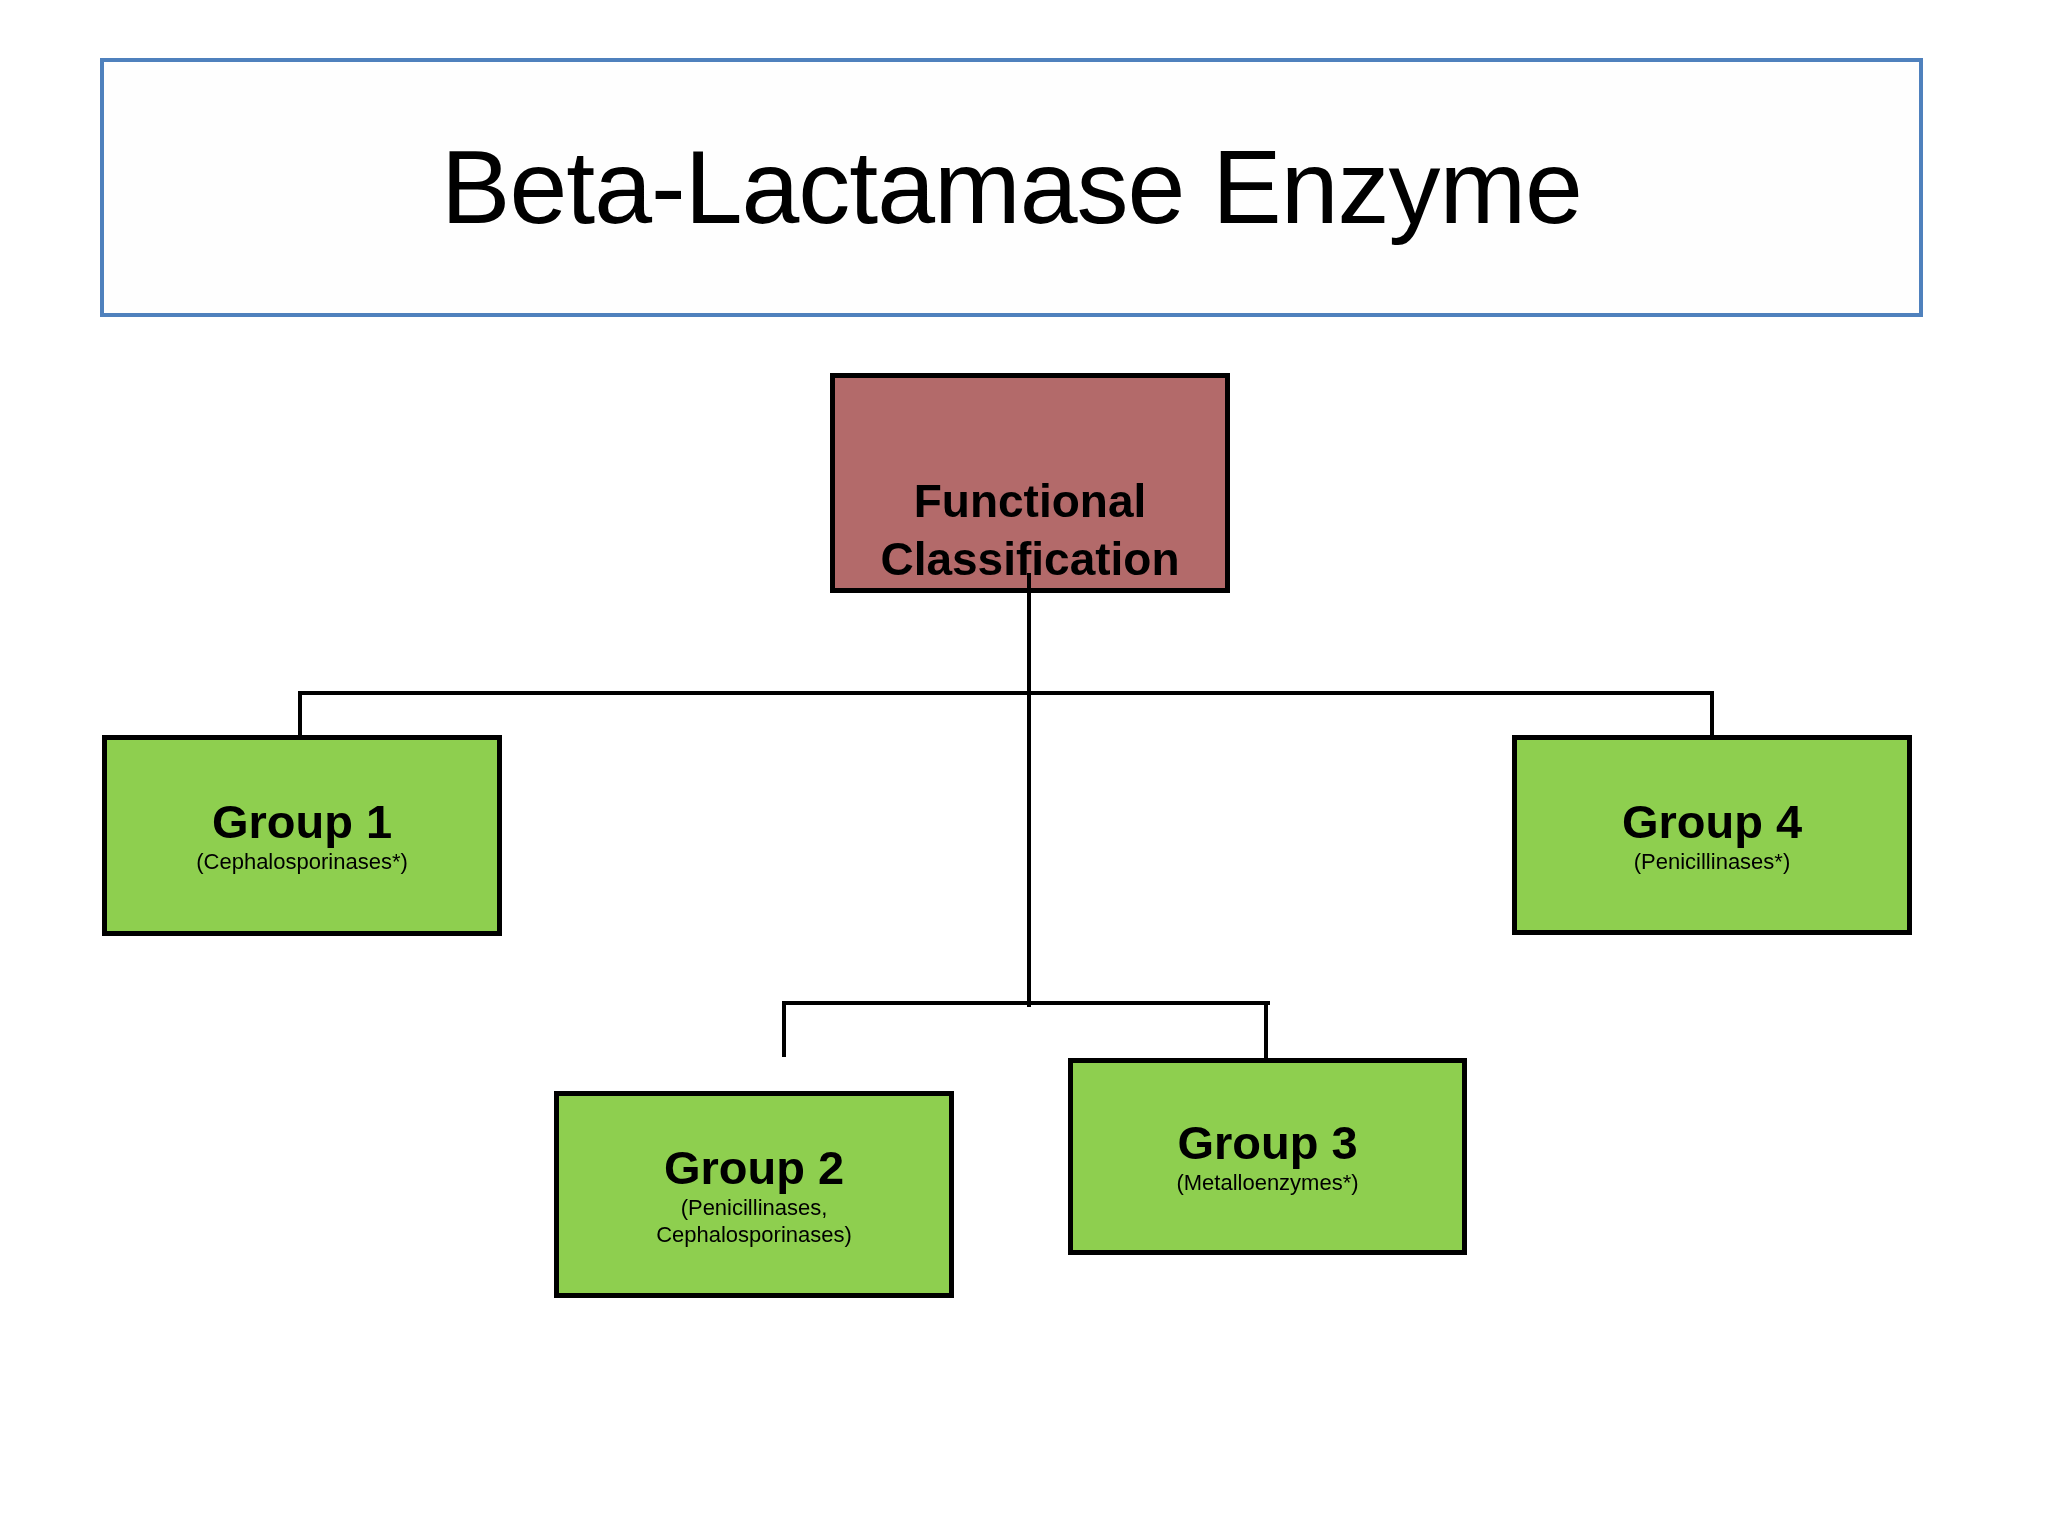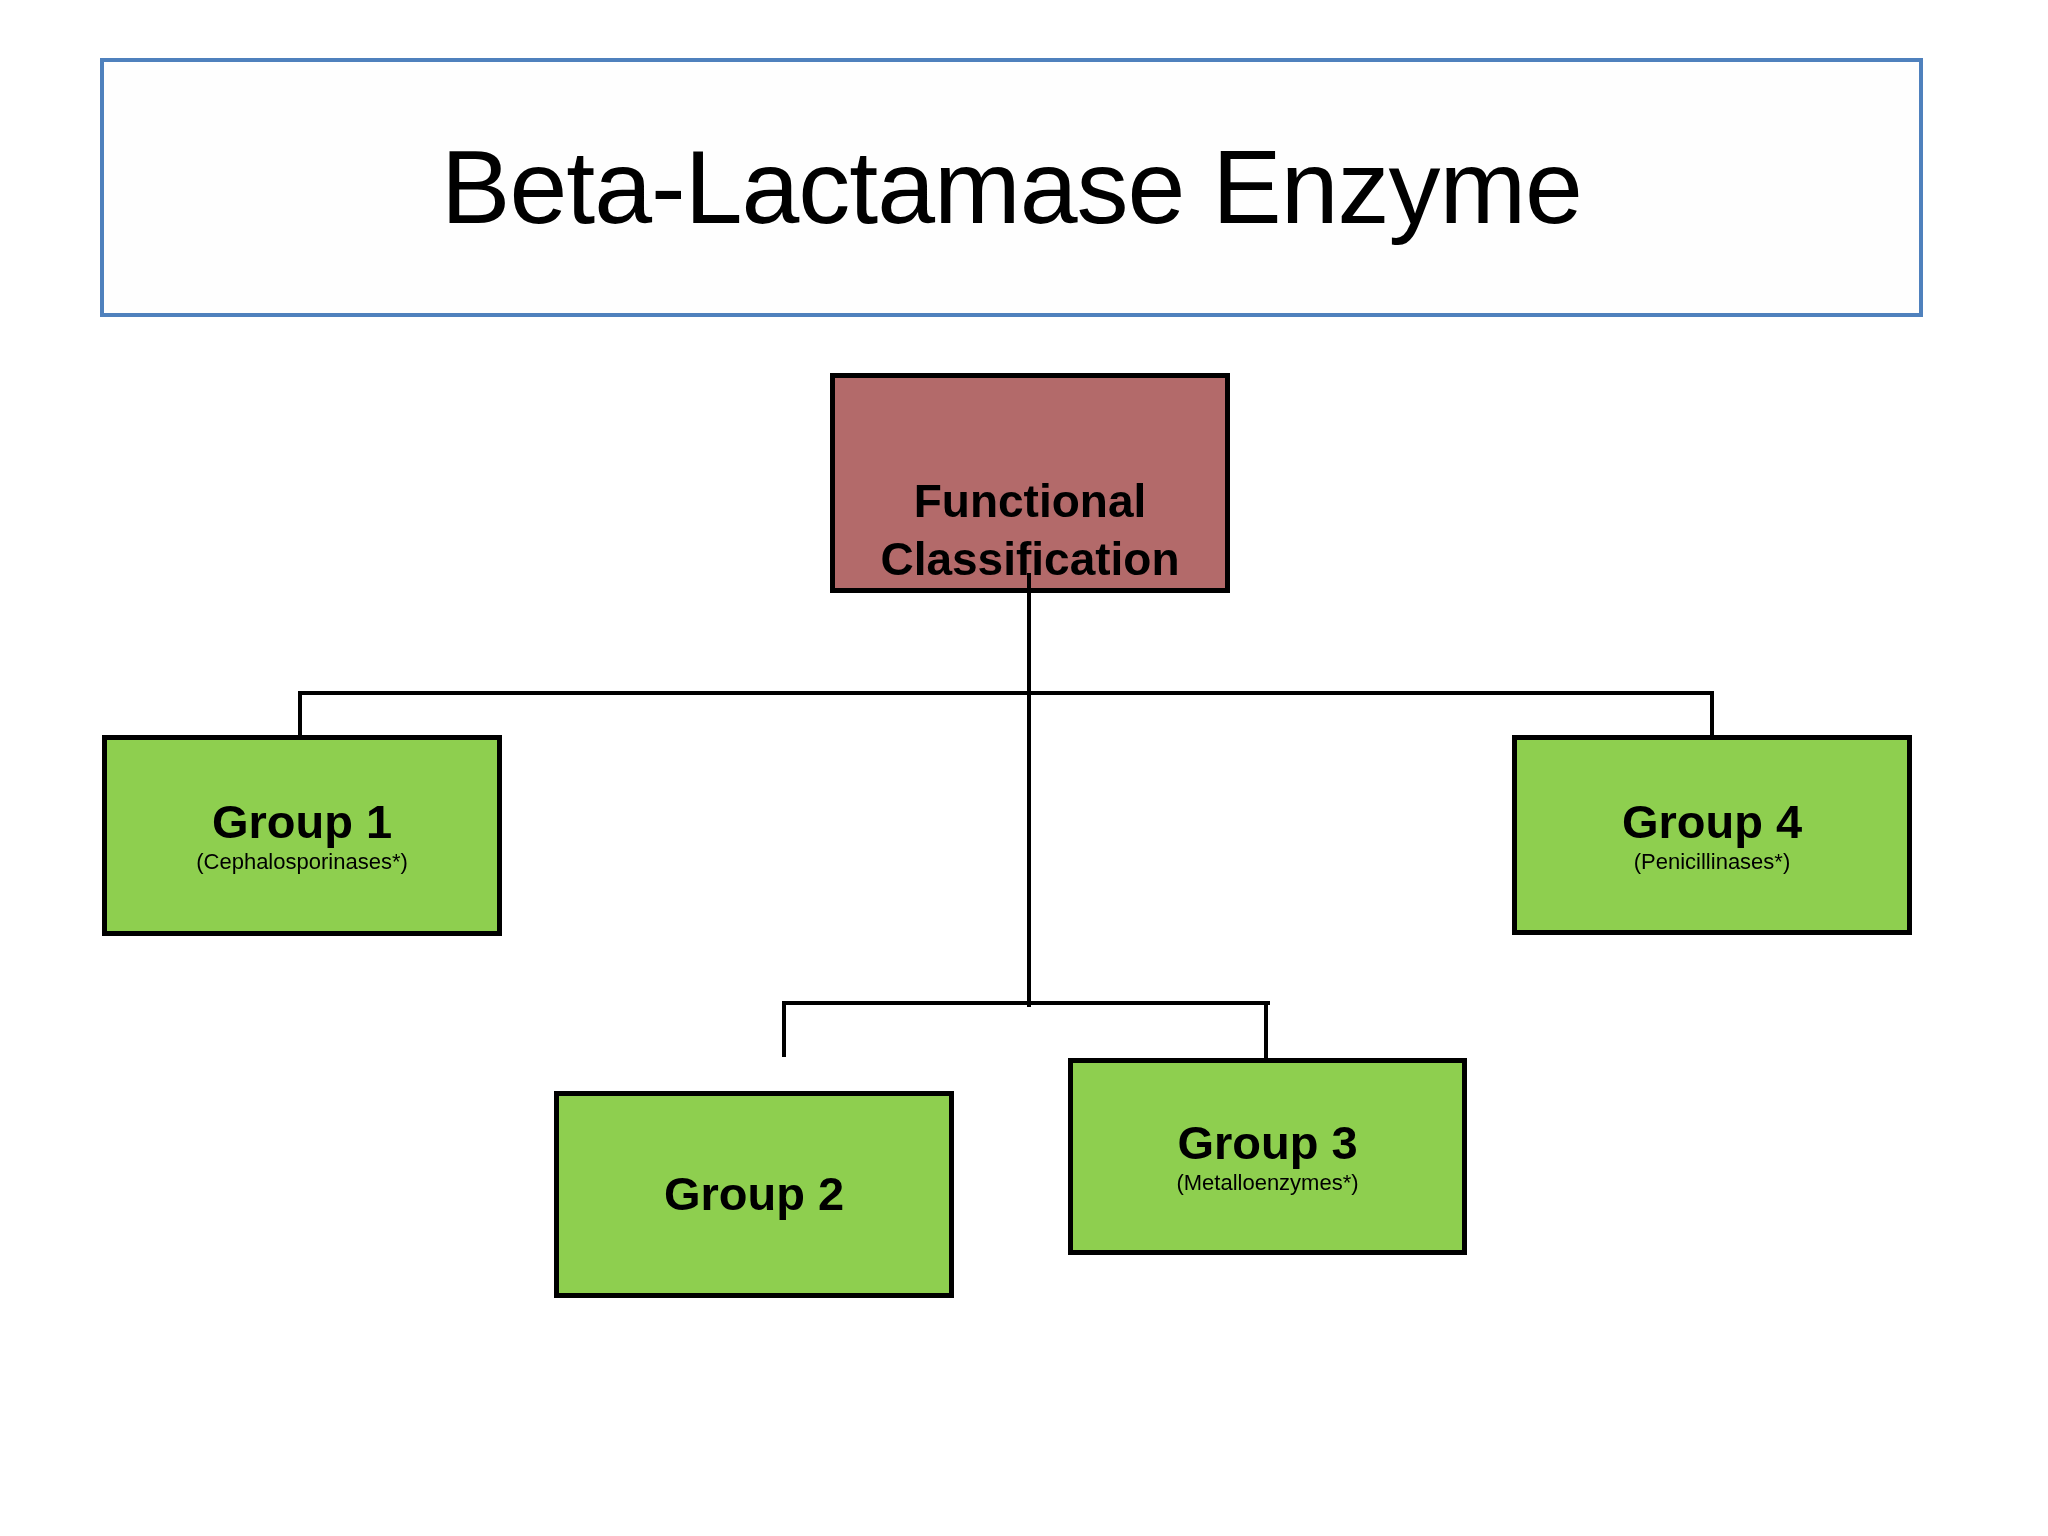--- a/index.html
+++ b/index.html
@@ -143,20 +143,22 @@
   <div class="connector c-drop-g2"></div>
   <div class="connector c-drop-g3"></div>
 
   <div class="group-node g1">
     <div class="group-name">Group 1</div>
     <div class="group-sub">(Cephalosporinases*)</div>
   </div>
 
   <div class="group-node g2">
     <div class="group-name">Group 2</div>
+    <div class="group-sub">(Penicillinases,
+Cephalosporinases)</div>
   </div>
 
   <div class="group-node g3">
     <div class="group-name">Group 3</div>
     <div class="group-sub">(Metalloenzymes*)</div>
   </div>
 
   <div class="group-node g4">
     <div class="group-name">Group 4</div>
     <div class="group-sub">(Penicillinases*)</div>

